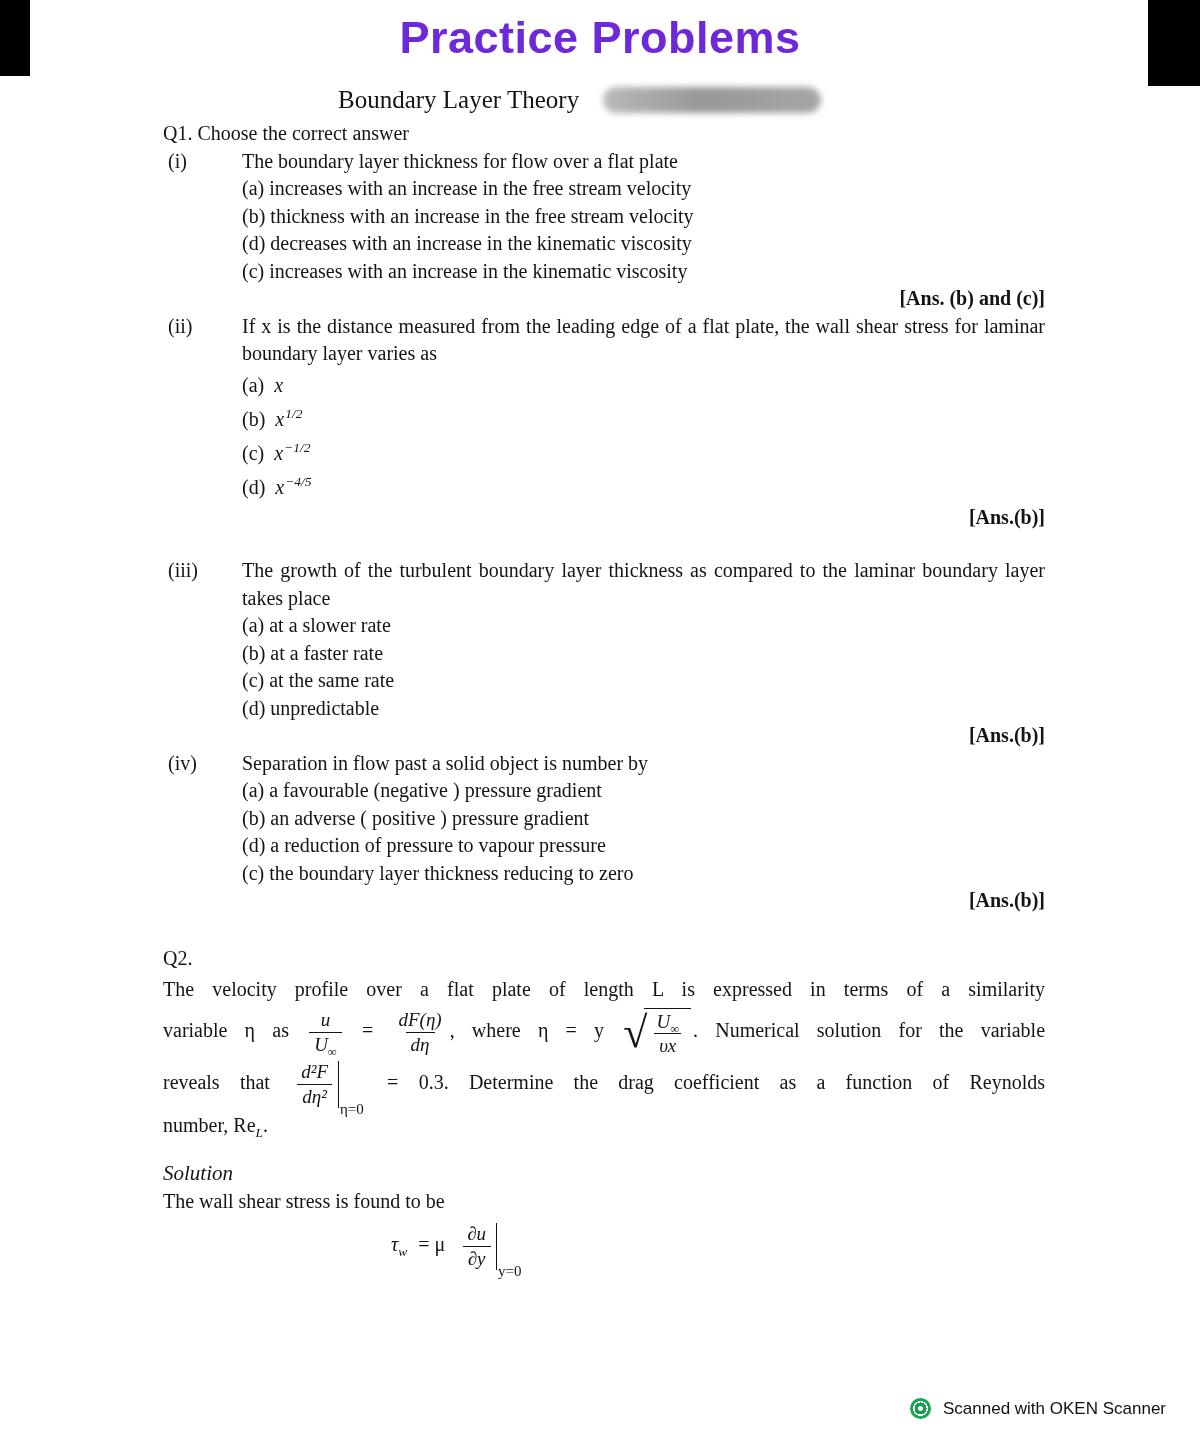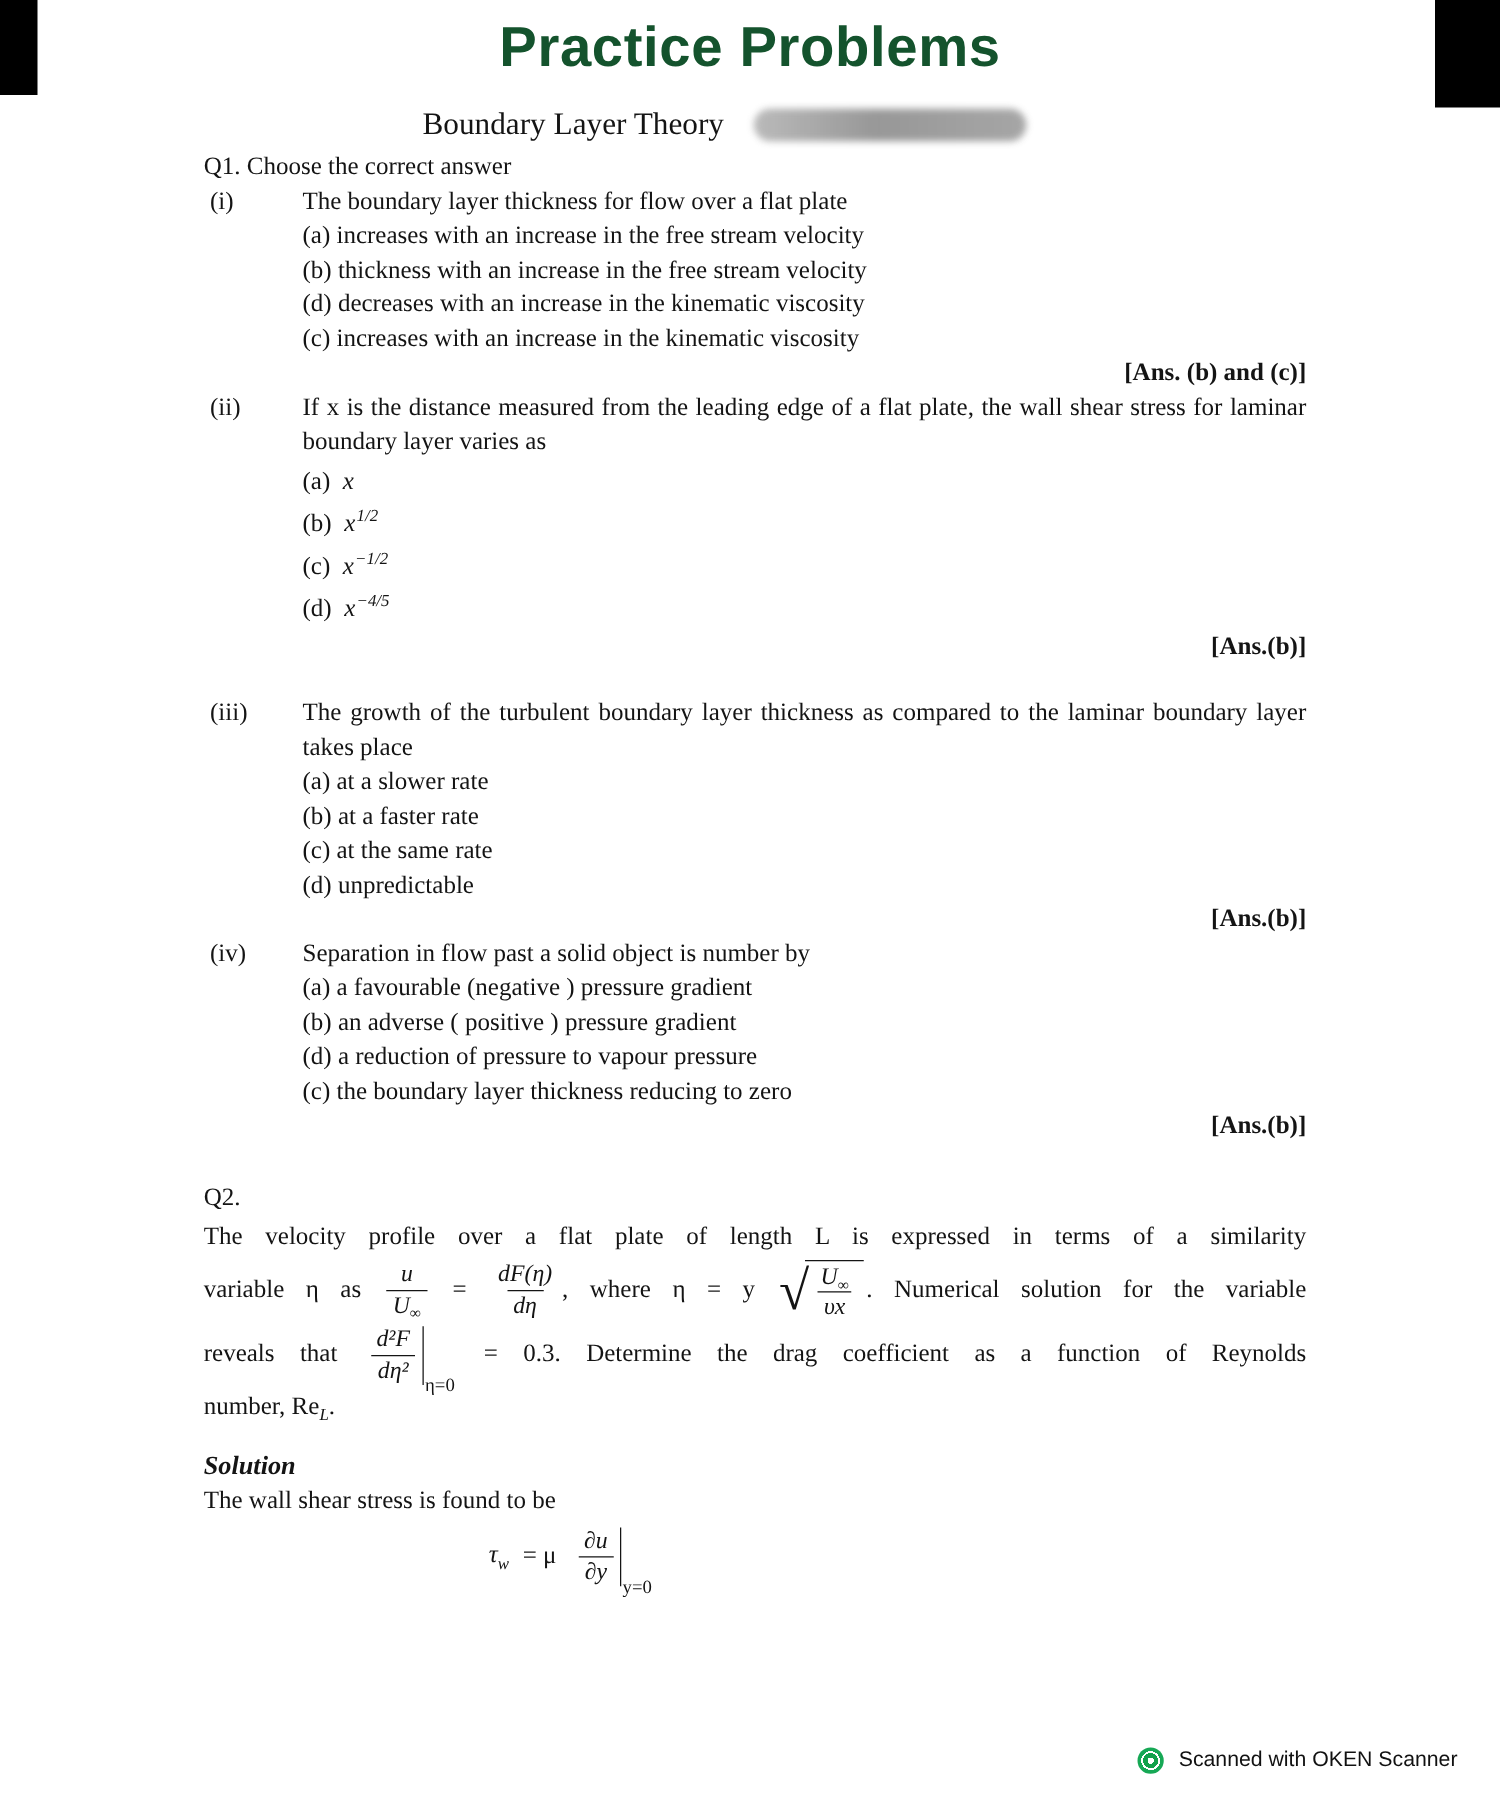--- a/index.html
+++ b/index.html
@@ -6,21 +6,21 @@
   body{
     width:1200px;height:1435px;background:#ffffff;overflow:hidden;position:relative;
     color:#141414;font-family:"Liberation Serif",serif;font-size:20px;
   }
   .blackmark{position:absolute;top:0;background:#000}
   .tl{left:0;width:30px;height:76px}
   .tr{right:0;width:52px;height:86px}
 
   .title{
     font-family:"Liberation Sans",sans-serif;font-size:45px;font-weight:700;
-    text-align:center;margin:12px 0 0 0;letter-spacing:.5px;color:#14532d;
+    text-align:center;margin:12px 0 0 0;letter-spacing:.5px;color:#6d28d9;
   }
   .subtitle-row{display:flex;align-items:center;margin:22px 0 0 338px}
   .subtitle{font-size:25px;font-weight:400;margin:0}
   .redaction{
     width:218px;height:26px;margin-left:24px;border-radius:13px;
     background:linear-gradient(90deg,#b3b3b3,#8d8d8d 45%,#9d9d9d);
     filter:blur(3px);opacity:.9;
   }
 
   .content{margin:6px 155px 0 163px;line-height:27.5px}
@@ -49,27 +49,27 @@
   .frac sub{font-size:12.5px;line-height:0}
 
   .sqrt{display:inline-flex;align-items:center;vertical-align:middle;margin:0 2px}
   .radical{font-size:44px;line-height:1;font-style:normal;margin-right:-3px;transform:translateY(1px)}
   .radicand{border-top:1.6px solid #141414;padding:2px 4px 0;display:inline-flex;align-items:center}
 
   .evald{display:inline-flex;align-items:center;vertical-align:middle;margin:0 3px}
   .vbar{border-left:1.5px solid #141414;align-self:stretch;margin-left:2px}
   .evalsub{font-size:15px;align-self:flex-end;transform:translateY(9px);margin-left:1px;line-height:1}
 
-  .sol-head{font-weight:700;font-style:italic;font-size:21px;margin-top:14px}
+  .sol-head{font-weight:400;font-style:italic;font-size:21px;margin-top:14px}
   .formula{margin:8px 0 0 228px}
   .formula .feq{margin:0 6px}
   .fsub{font-size:13.5px;font-style:italic}
 
   .footer{
-    position:absolute;right:34px;bottom:16px;display:flex;align-items:flex-start;gap:12px;
+    position:absolute;right:34px;bottom:16px;display:flex;align-items:center;gap:12px;
     font-family:"Liberation Sans",sans-serif;font-size:17px;color:#111;
   }
   .oken-icon{
     width:21px;height:21px;border-radius:50%;flex:none;
     background:radial-gradient(circle at 50% 50%, #ffffff 0 2.5px, #12a14b 2.5px 6px, #ffffff 6px 7.5px, #16a855 7.5px 10.5px);
   }
 </style>
 </head>
 <body>
 

